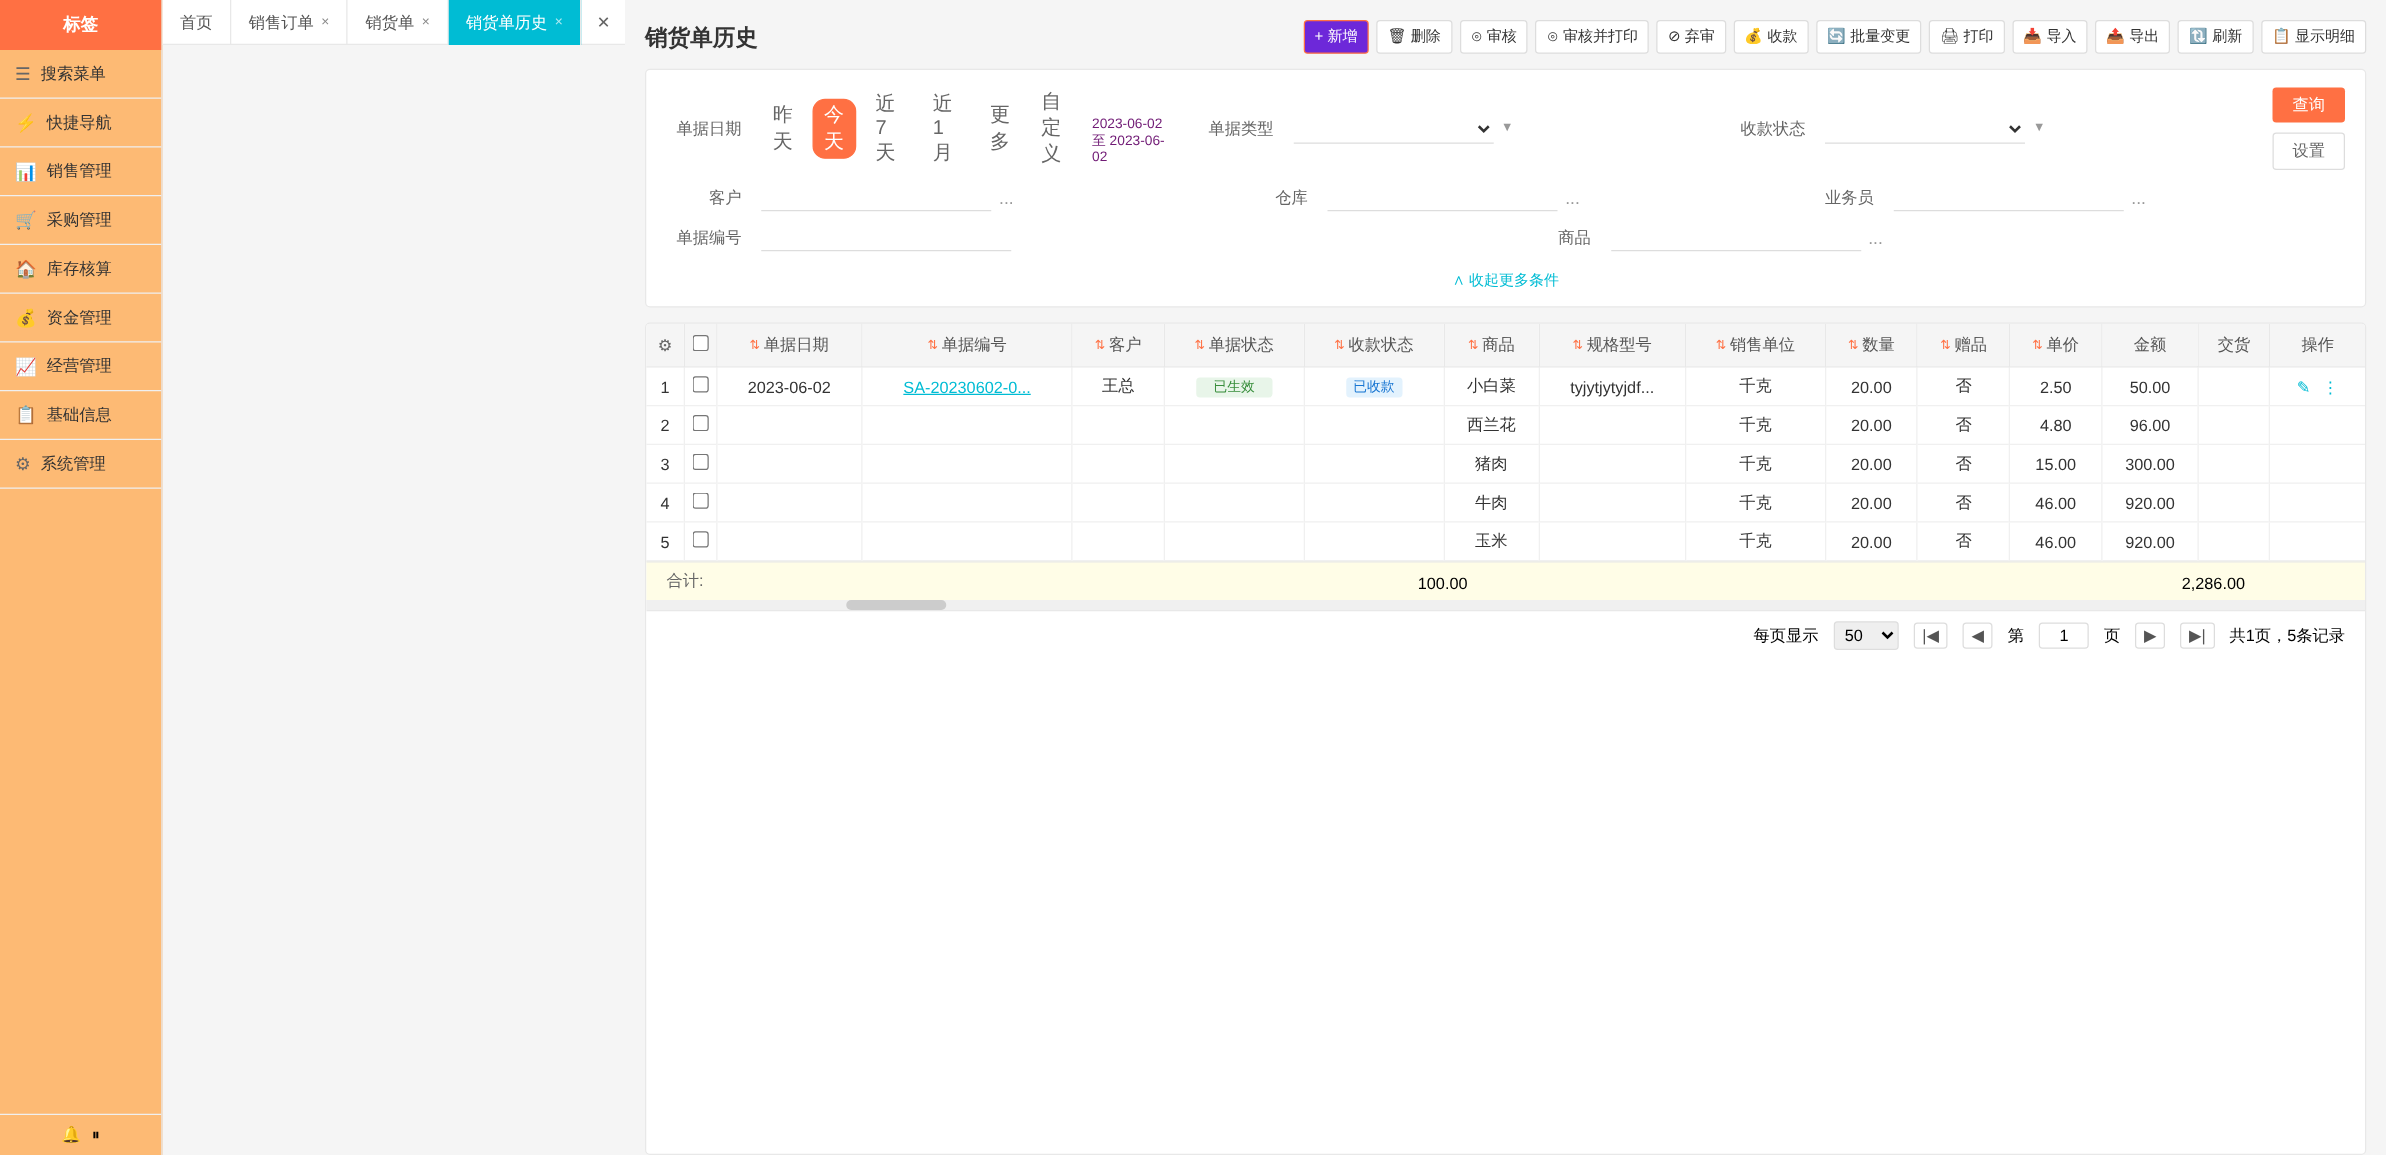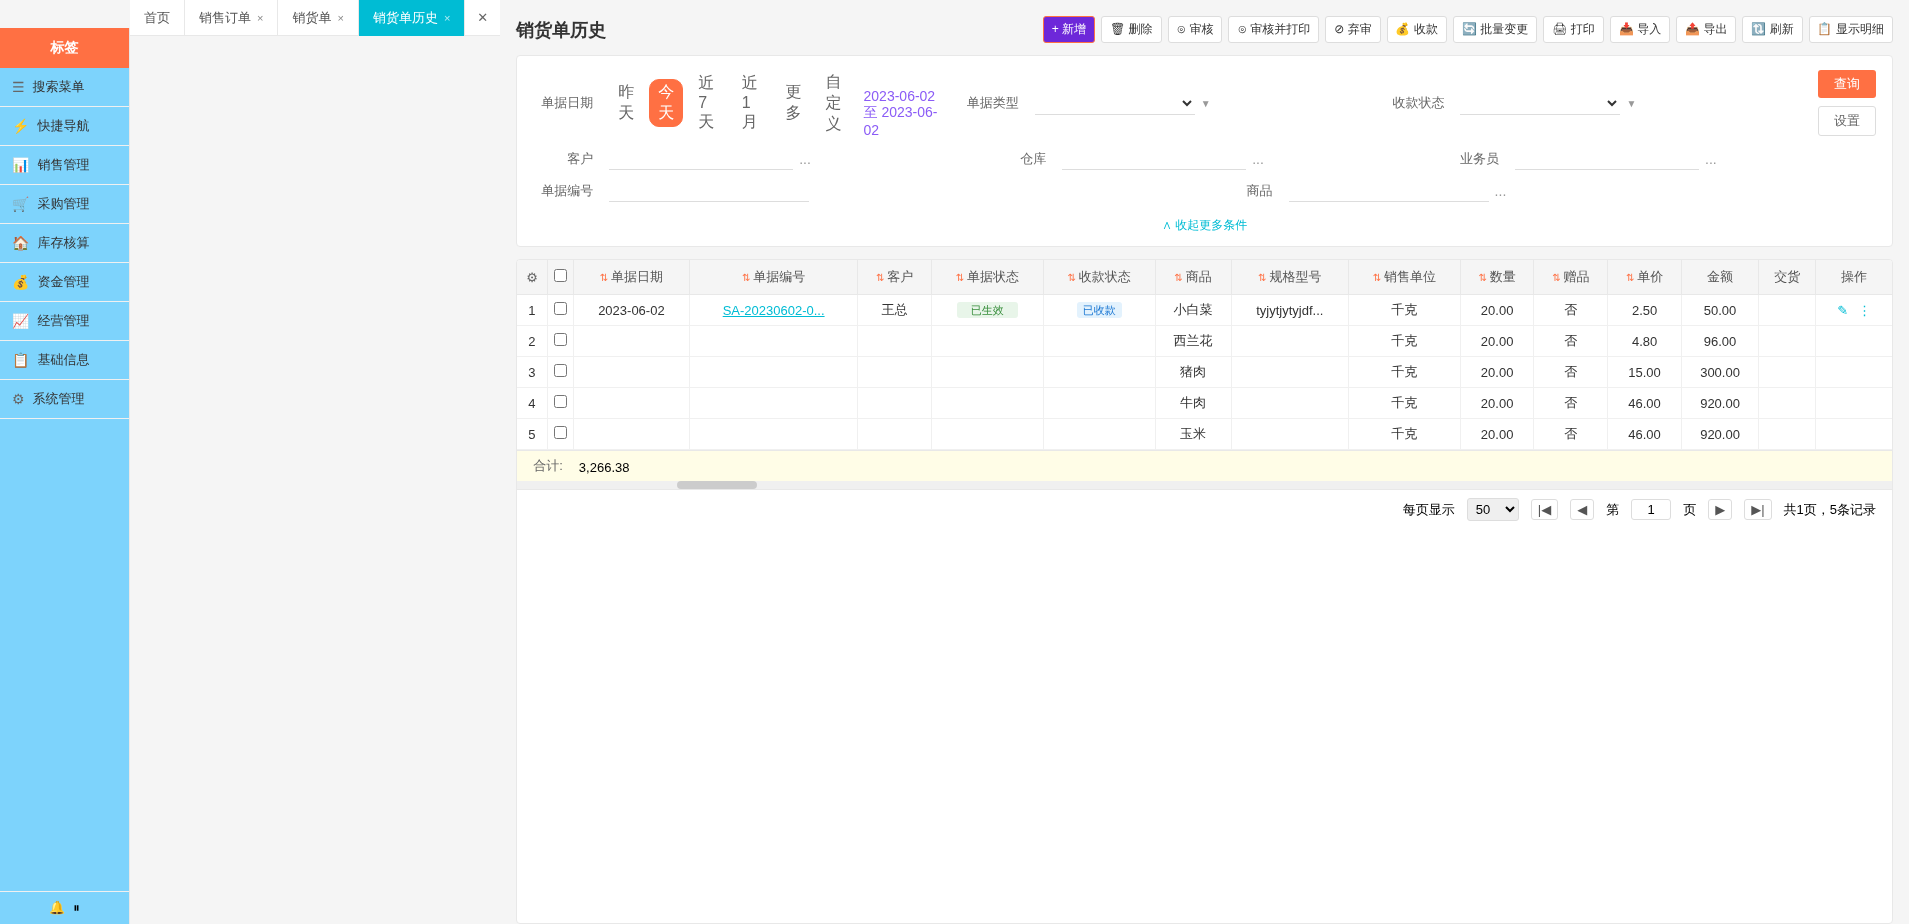--- a/index.html
+++ b/index.html
@@ -1,26 +1,25 @@
 <!DOCTYPE html>
 <html><head>
   <meta charset="utf-8">
   <style>
     * { box-sizing: border-box; margin: 0; padding: 0; font-family: 'Microsoft YaHei', Arial, sans-serif; font-size: 13px; }
     body { display: flex; height: 924px; overflow: hidden; background: #f5f5f5; }
 
     
     .sidebar {
       width: 130px;
-      background: #7dd3fc;
+      background: #fdba74;
       border-right: 1px solid #e8e8e8;
       display: flex;
       flex-direction: column;
       flex-shrink: 0;
-      margin-top: 28px;
     }
     .sidebar-logo {
       height: 40px;
       background: #ff7043;
       display: flex;
       align-items: center;
       justify-content: center;
       color: #fff;
       font-size: 14px;
       font-weight: bold;
@@ -121,21 +120,21 @@
     .filter-field { display: flex; align-items: center; gap: 6px; flex: 1; }
     .filter-input {
       border: none; border-bottom: 1px solid #ddd; outline: none;
       padding: 3px 4px; font-size: 13px; min-width: 140px; background: transparent;
     }
     .date-tag {
       padding: 2px 8px; border-radius: 10px; font-size: 16px;
       cursor: pointer; color: #666; border: 1px solid transparent;
     }
     .date-tag.active { background: #ff7043; color: #fff; border-color: #ff7043; }
-    .date-range { font-size: 14px; color: #8b5cf6; margin-top: 20px; }
+    .date-range { font-size: 11px; color: #701a75; margin-top: 20px; }
     .filter-more { display: flex; align-items: center; gap: 4px; color: #00bcd4; cursor: pointer; font-size: 12px; justify-content: center; margin-top: 15px; }
     .filter-select {
       border: none; border-bottom: 1px solid #ddd; outline: none;
       padding: 3px 4px; font-size: 13px; min-width: 160px; background: transparent;
       color: #333;
     }
     .ellipsis-btn { color: #999; cursor: pointer; font-size: 14px; }
     .query-btn {
       background: #ff7043; color: #fff; border: none; border-radius: 3px;
       padding: 5px 16px; cursor: pointer; font-size: 13px;
@@ -498,21 +497,22 @@
     <td>
       
       
     </td>
   </tr>
           </tbody>
       </table>
 
       <div class="table-footer">
         <span class="footer-label">合计:</span>
-        <span style="margin-right: 80px;">3,266.38</span>
+        <span style="flex:1; text-align:center;">100.00</span>
+        <span style="margin-right: 80px;">2,286.00</span>
       </div>
 
       <div class="scrollbar-area">
         <div class="scrollbar-thumb"></div>
       </div>
 
       <div class="pagination-bar">
         <span>每页显示</span>
         <select class="page-size-select">
           <option value="50">50</option>

